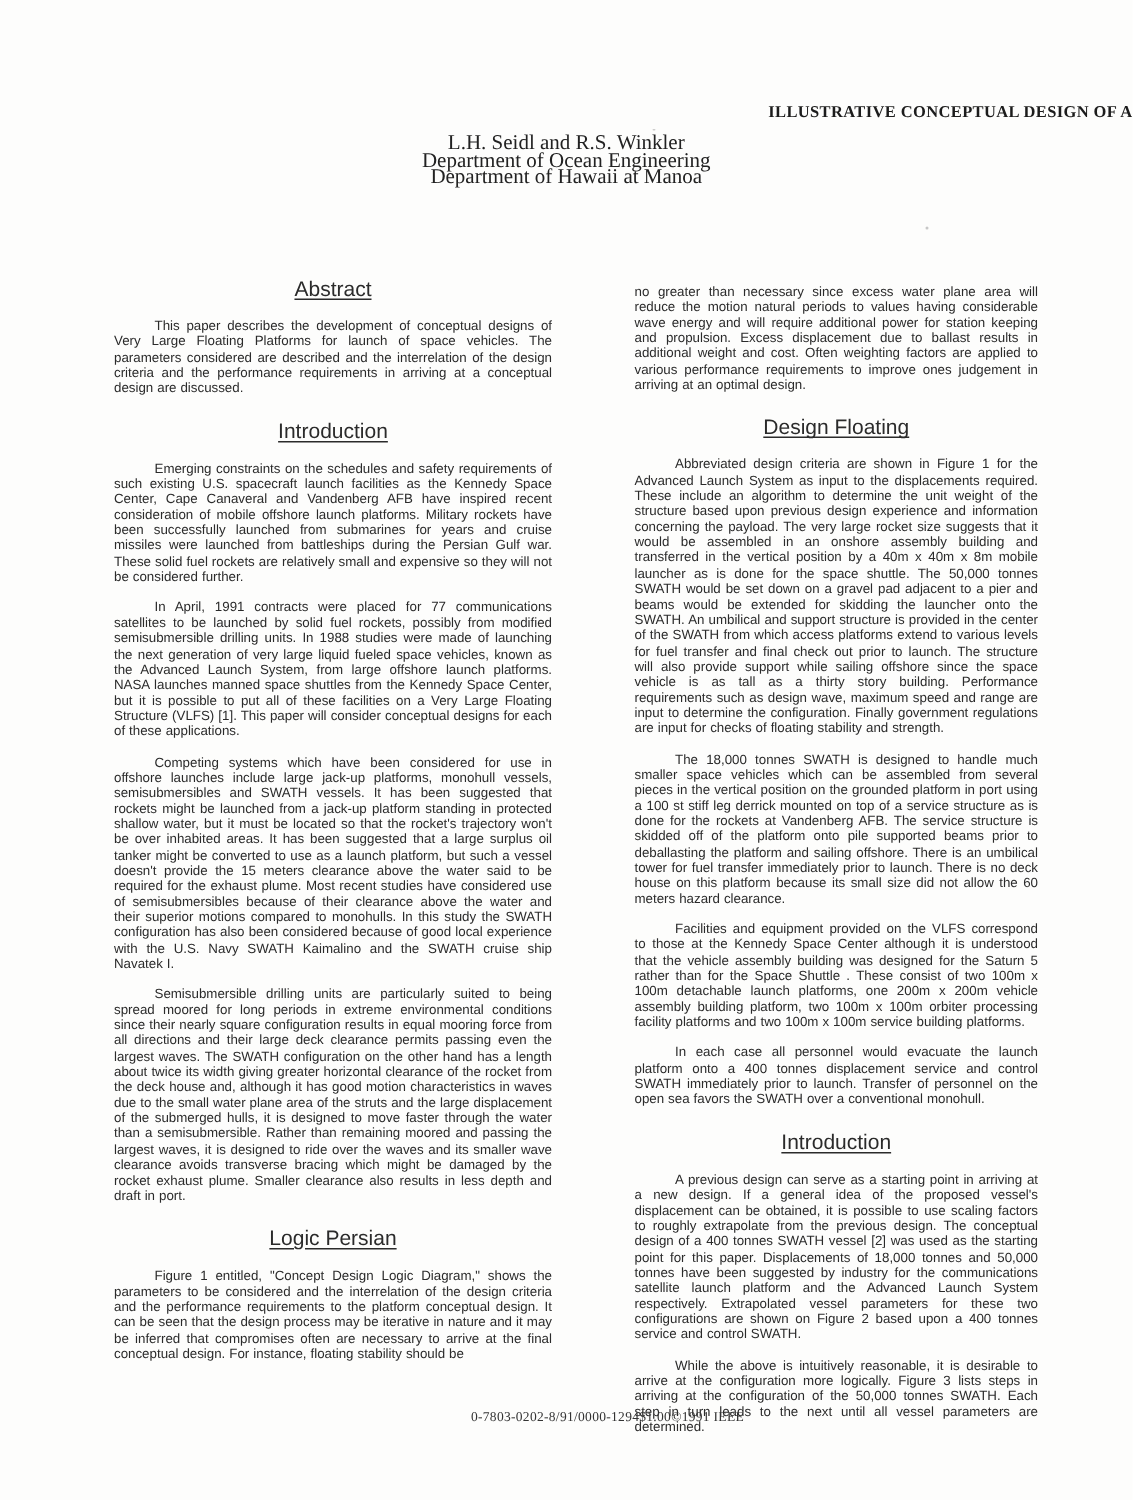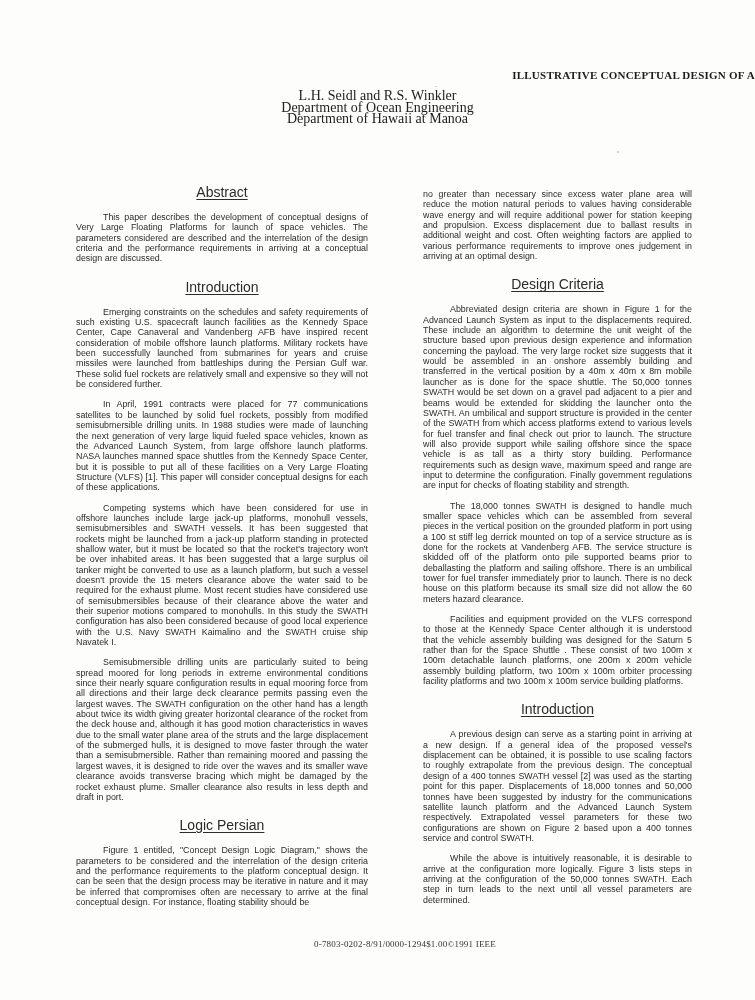--- a/index.html
+++ b/index.html
@@ -102,24 +102,25 @@
     <p class="body">Competing systems which have been considered for use in offshore launches include large jack-up platforms, monohull vessels, semisubmersibles and SWATH vessels. It has been suggested that rockets might be launched from a jack-up platform standing in protected shallow water, but it must be located so that the rocket's trajectory won't be over inhabited areas. It has been suggested that a large surplus oil tanker might be converted to use as a launch platform, but such a vessel doesn't provide the 15 meters clearance above the water said to be required for the exhaust plume. Most recent studies have considered use of semisubmersibles because of their clearance above the water and their superior motions compared to monohulls. In this study the SWATH configuration has also been considered because of good local experience with the U.S. Navy SWATH Kaimalino and the SWATH cruise ship Navatek I.</p>
     <p class="body">Semisubmersible drilling units are particularly suited to being spread moored for long periods in extreme environmental conditions since their nearly square configuration results in equal mooring force from all directions and their large deck clearance permits passing even the largest waves. The SWATH configuration on the other hand has a length about twice its width giving greater horizontal clearance of the rocket from the deck house and, although it has good motion characteristics in waves due to the small water plane area of the struts and the large displacement of the submerged hulls, it is designed to move faster through the water than a semisubmersible. Rather than remaining moored and passing the largest waves, it is designed to ride over the waves and its smaller wave clearance avoids transverse bracing which might be damaged by the rocket exhaust plume. Smaller clearance also results in less depth and draft in port.</p>
 
     <h3 class="sec">Logic Persian</h3>
     <p class="body">Figure 1 entitled, "Concept Design Logic Diagram," shows the parameters to be considered and the interrelation of the design criteria and the performance requirements to the platform conceptual design. It can be seen that the design process may be iterative in nature and it may be inferred that compromises often are necessary to arrive at the final conceptual design. For instance, floating stability should be</p>
   </div>
 
   <div class="col col-right">
     <p class="body noindent">no greater than necessary since excess water plane area will reduce the motion natural periods to values having considerable wave energy and will require additional power for station keeping and propulsion. Excess displacement due to ballast results in additional weight and cost. Often weighting factors are applied to various performance requirements to improve ones judgement in arriving at an optimal design.</p>
 
-    <h3 class="sec">Design Criteria</h3>
+    <h3 class="sec">Design Floating</h3>
     <p class="body">Abbreviated design criteria are shown in Figure 1 for the Advanced Launch System as input to the displacements required. These include an algorithm to determine the unit weight of the structure based upon previous design experience and information concerning the payload. The very large rocket size suggests that it would be assembled in an onshore assembly building and transferred in the vertical position by a 40m x 40m x 8m mobile launcher as is done for the space shuttle. The 50,000 tonnes SWATH would be set down on a gravel pad adjacent to a pier and beams would be extended for skidding the launcher onto the SWATH. An umbilical and support structure is provided in the center of the SWATH from which access platforms extend to various levels for fuel transfer and final check out prior to launch. The structure will also provide support while sailing offshore since the space vehicle is as tall as a thirty story building. Performance requirements such as design wave, maximum speed and range are input to determine the configuration. Finally government regulations are input for checks of floating stability and strength.</p>
     <p class="body">The 18,000 tonnes SWATH is designed to handle much smaller space vehicles which can be assembled from several pieces in the vertical position on the grounded platform in port using a 100 st stiff leg derrick mounted on top of a service structure as is done for the rockets at Vandenberg AFB. The service structure is skidded off of the platform onto pile supported beams prior to deballasting the platform and sailing offshore. There is an umbilical tower for fuel transfer immediately prior to launch. There is no deck house on this platform because its small size did not allow the 60 meters hazard clearance.</p>
     <p class="body">Facilities and equipment provided on the VLFS correspond to those at the Kennedy Space Center although it is understood that the vehicle assembly building was designed for the Saturn 5 rather than for the Space Shuttle . These consist of two 100m x 100m detachable launch platforms, one 200m x 200m vehicle assembly building platform, two 100m x 100m orbiter processing facility platforms and two 100m x 100m service building platforms.</p>
+    <p class="body">In each case all personnel would evacuate the launch platform onto a 400 tonnes displacement service and control SWATH immediately prior to launch. Transfer of personnel on the open sea favors the SWATH over a conventional monohull.</p>
 
     <h3 class="sec">Introduction</h3>
     <p class="body">A previous design can serve as a starting point in arriving at a new design. If a general idea of the proposed vessel's displacement can be obtained, it is possible to use scaling factors to roughly extrapolate from the previous design. The conceptual design of a 400 tonnes SWATH vessel [2] was used as the starting point for this paper. Displacements of 18,000 tonnes and 50,000 tonnes have been suggested by industry for the communications satellite launch platform and the Advanced Launch System respectively. Extrapolated vessel parameters for these two configurations are shown on Figure 2 based upon a 400 tonnes service and control SWATH.</p>
     <p class="body">While the above is intuitively reasonable, it is desirable to arrive at the configuration more logically. Figure 3 lists steps in arriving at the configuration of the 50,000 tonnes SWATH. Each step in turn leads to the next until all vessel parameters are determined.</p>
   </div>
 
   <div class="footer">0-7803-0202-8/91/0000-1294$1.00©1991 IEEE</div>
 
   <div class="speck s1"></div>
   <div class="speck s2"></div>

